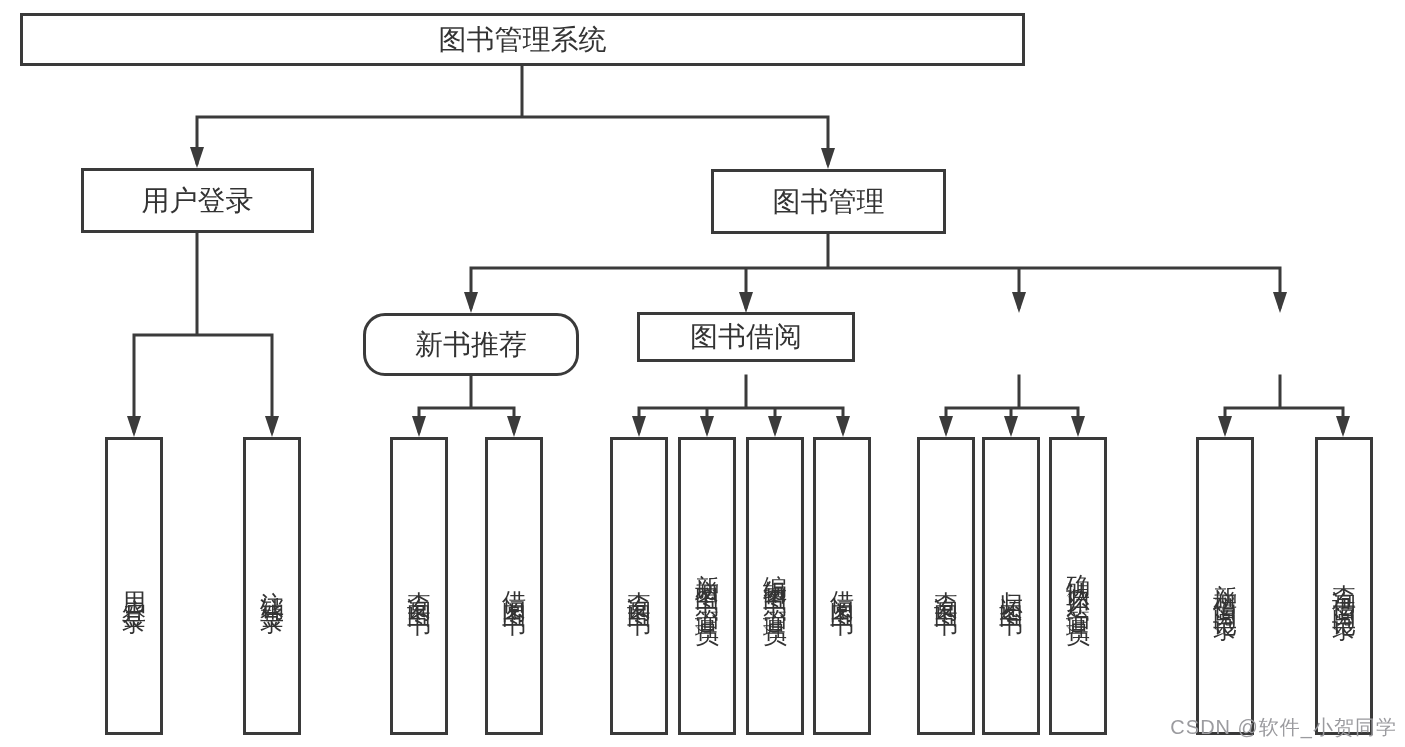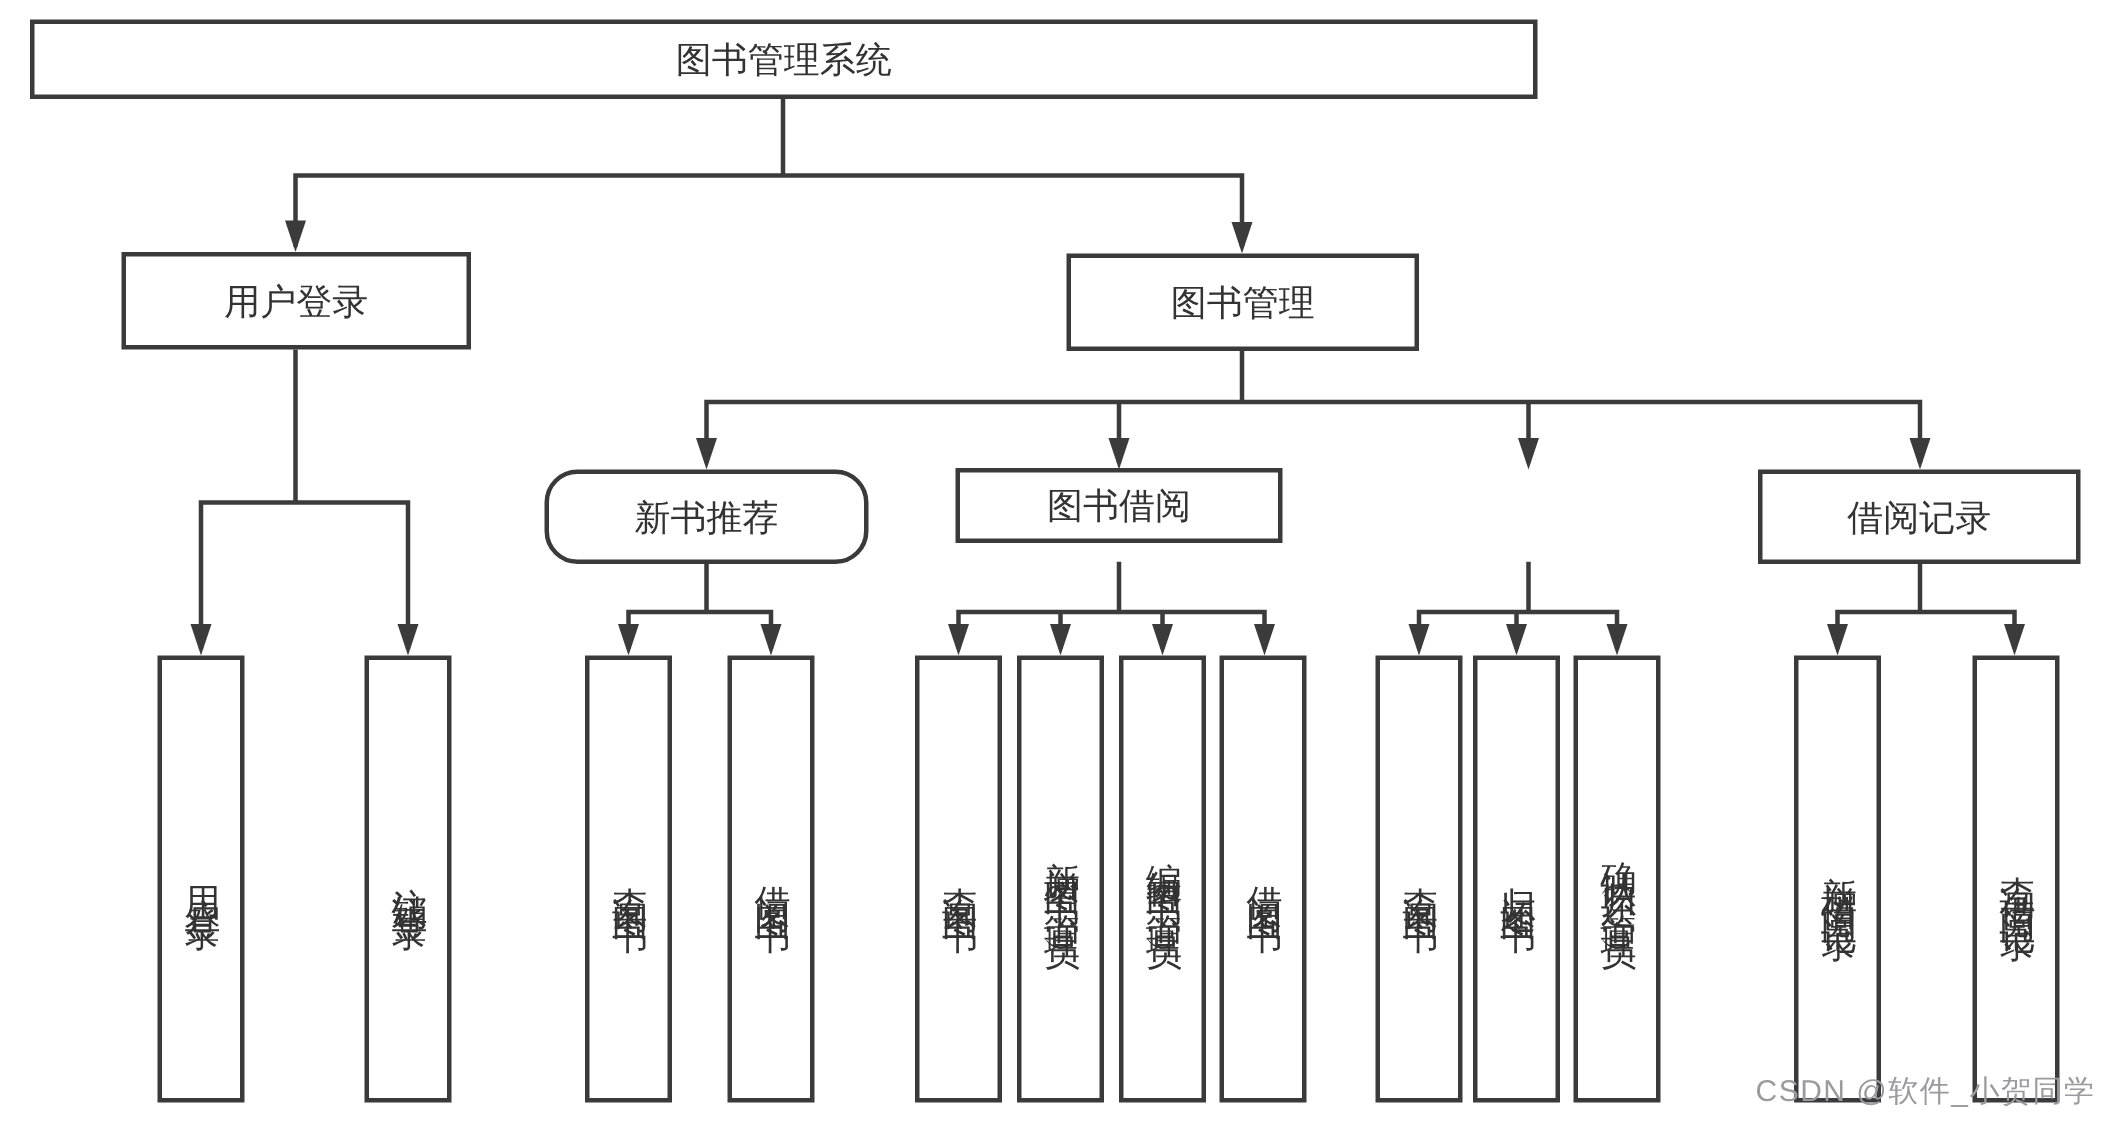--- a/index.html
+++ b/index.html
@@ -12,21 +12,21 @@
     background:var(--background);
     font-family:"Liberation Sans", sans-serif;
   }
   .connector{position:absolute;left:0;top:0;z-index:0;}
   .connector path{stroke:var(--line);stroke-width:3;fill:none;stroke-linecap:square;}
   .connector polygon{fill:var(--line);stroke:none;}
   .node{
     position:absolute;box-sizing:border-box;z-index:1;
     background:var(--box_fill);border:3px solid var(--box_border);
     display:flex;align-items:center;justify-content:center;
-    color:var(--text);font-size:24px;white-space:nowrap;
+    color:var(--text);font-size:28px;white-space:nowrap;
   }
   .leaf{
     writing-mode:vertical-rl;text-orientation:mixed;
     letter-spacing:7px;font-size:24px;
   }
   .watermark{
     position:absolute;z-index:2;right:8px;top:714px;
     font-size:20px;color:var(--watermark);letter-spacing:1px;
   }
 </style>
@@ -71,21 +71,20 @@
     <polygon points="1336,416 1350,416 1343,437"></polygon>
   </svg>
 
   <div class="node" style="left:20px;top:13px;width:1005px;height:53px;">图书管理系统</div>
 
   <div class="node" style="left:81px;top:168px;width:233px;height:65px;">用户登录</div>
   <div class="node" style="left:711px;top:169px;width:235px;height:65px;">图书管理</div>
 
   <div class="node" style="left:363px;top:313px;width:216px;height:63px;border-radius:22px;">新书推荐</div>
   <div class="node" style="left:637px;top:312px;width:218px;height:50px;">图书借阅</div>
-  <div class="node" style="left:1172px;top:313px;width:215px;height:63px;">借阅记录</div>
 
   <div class="node leaf" style="left:105px;top:437px;width:58px;height:298px;">用户登录</div>
   <div class="node leaf" style="left:243px;top:437px;width:58px;height:298px;">注销登录</div>
 
   <div class="node leaf" style="left:390px;top:437px;width:58px;height:298px;">查询图书</div>
   <div class="node leaf" style="left:485px;top:437px;width:58px;height:298px;">借阅图书</div>
 
   <div class="node leaf" style="left:610px;top:437px;width:58px;height:298px;">查询图书</div>
   <div class="node leaf" style="left:678px;top:437px;width:58px;height:298px;">新增图书（管理员）</div>
   <div class="node leaf" style="left:746px;top:437px;width:58px;height:298px;">编辑图书（管理员）</div>

